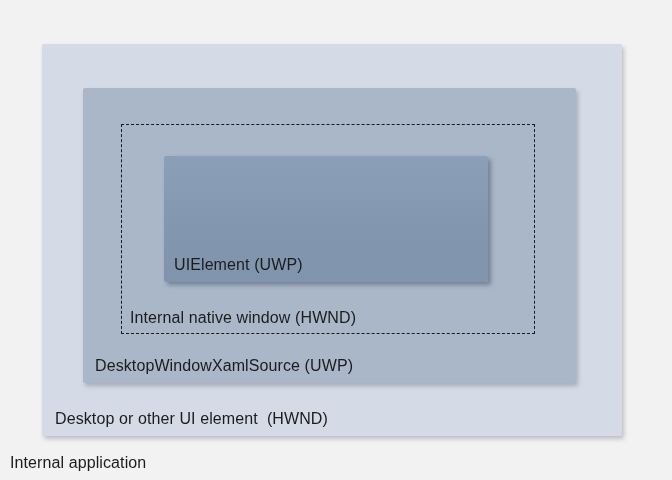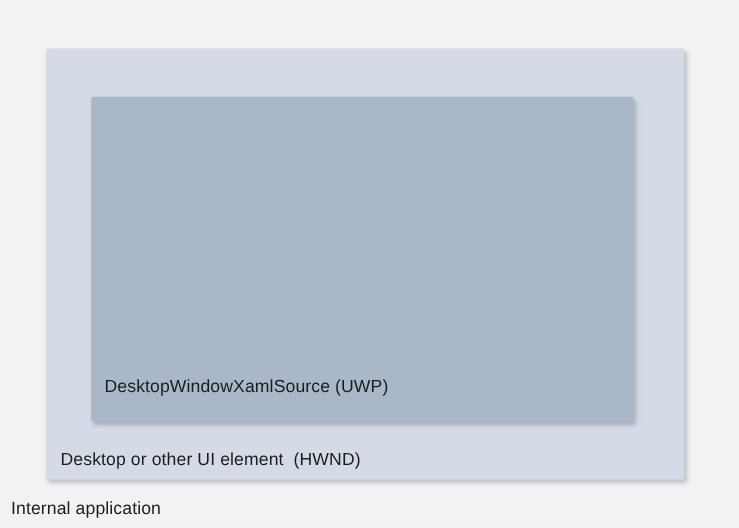--- a/index.html
+++ b/index.html
@@ -34,21 +34,21 @@
   .outer-rect > .label { left: 13px; bottom: 7px; }
 
   
   .xamlsource-rect {
     left: 41px; top: 44px;
     width: 493px; height: 295px;
     background: #aab7c9;
     border-radius: 2px;
     box-shadow: 2px 3px 4px rgba(110,116,130,0.45);
   }
-  .xamlsource-rect > .label { left: 12px; bottom: 21px; }
+  .xamlsource-rect > .label { left: 12px; bottom: 7px; }
 
   
   .native-rect {
     left: 38px; top: 36px;
     width: 414px; height: 210px;
     border: 1px dashed #1a1a1a;
     background: transparent;
   }
   .native-rect > .label { left: 8px; bottom: 5px; }
 
@@ -69,20 +69,28 @@
 </style>
 </head>
 <body>
 
 <div class="canvas">
 
   <div class="box outer-rect">
 
     <div class="box xamlsource-rect">
 
+      <div class="box native-rect">
+
+        <div class="box uielement-rect">
+          <span class="label">UIElement (UWP)</span>
+        </div>
+
+        <span class="label">Internal native window (HWND)</span>
+      </div>
 
       <span class="label">DesktopWindowXamlSource (UWP)</span>
     </div>
 
     <span class="label">Desktop or other UI element  (HWND)</span>
   </div>
 
   <span class="label caption">Internal application</span>
 
 </div>

